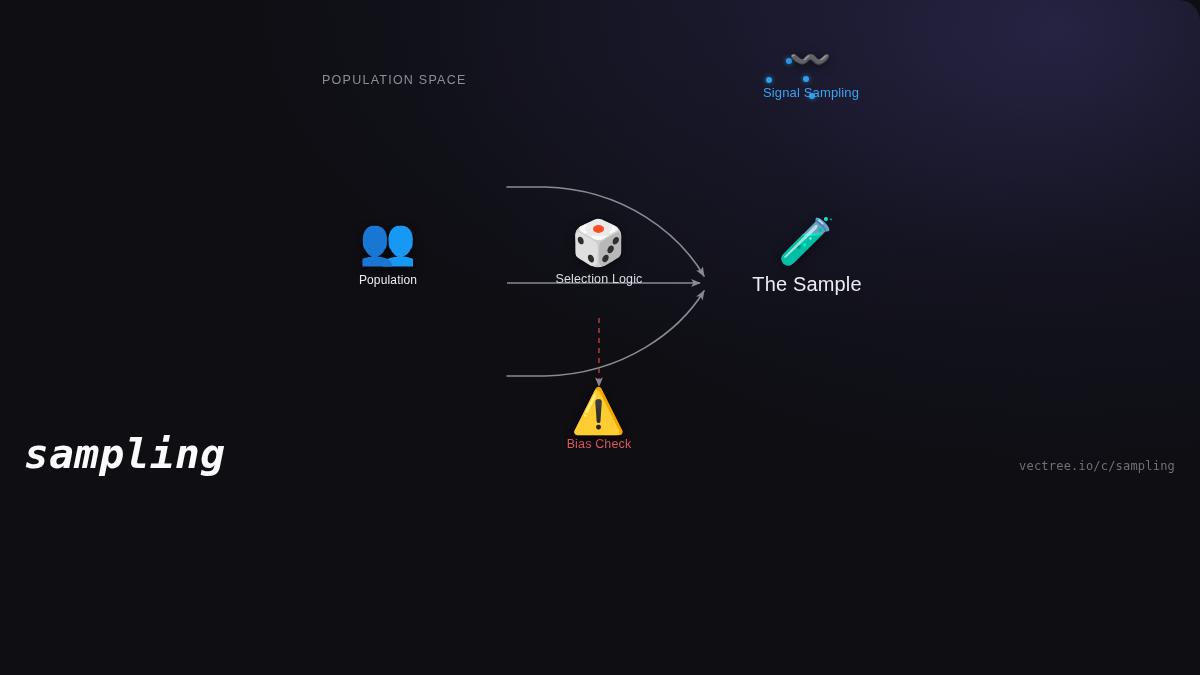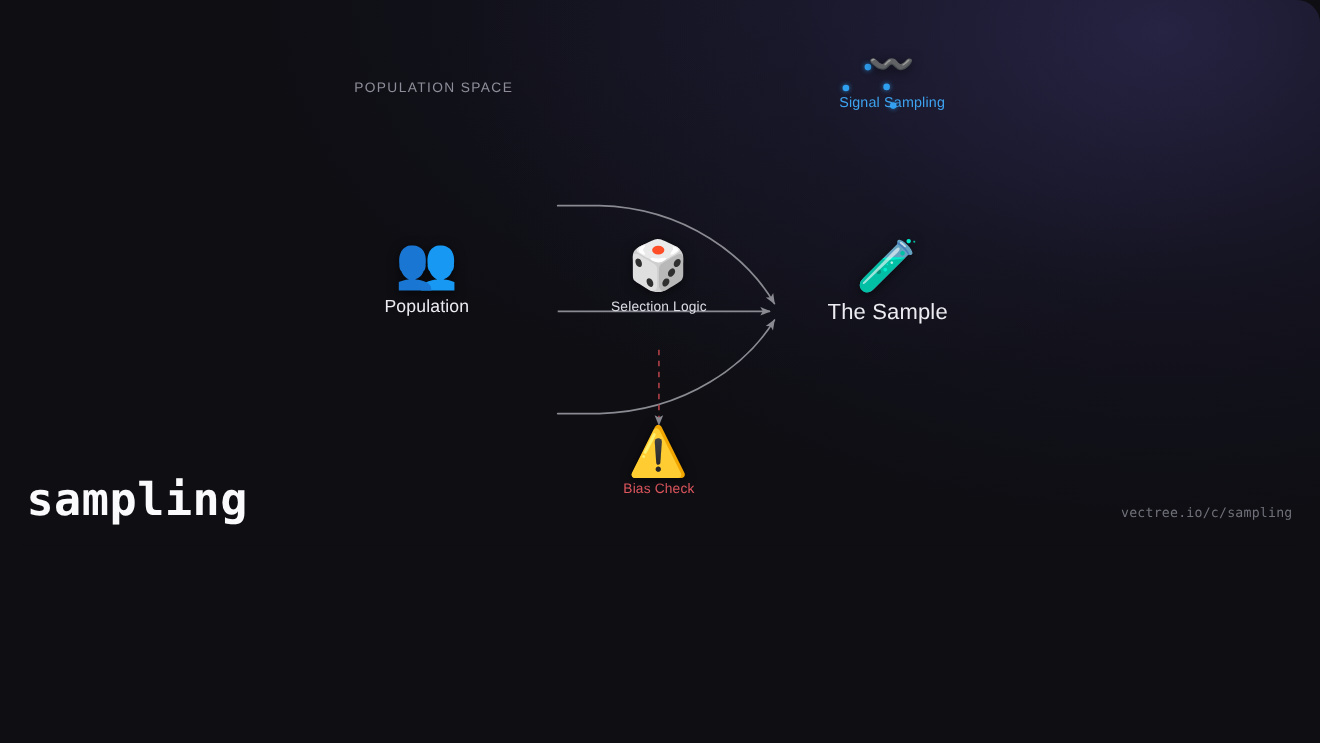--- a/index.html
+++ b/index.html
@@ -57,21 +57,21 @@
   }
   .node .caption {
     margin-top:9px;
     font-size:14px;
     color:#e8e8ef;
     letter-spacing:0.15px;
   }
 
   
   .node.n-population .glyph      { font-size:46px; }
-  .node.n-population .caption    { font-size:16px; color:#ececf2; }
+  .node.n-population .caption    { font-size:12px; color:#ececf2; }
 
   .node.n-selection .glyph       { font-size:44px; }
   .node.n-selection .caption     { font-size:12.5px; color:#dcdce4; margin-top:7px; }
 
   .node.n-sample .glyph          { font-size:46px; }
   .node.n-sample .caption        { font-size:20px; color:#ececf2; }
 
   .node.n-bias .glyph            { font-size:44px; }
   .node.n-bias .caption          { font-size:12.5px; color:#e0575f; margin-top:4px; }
 
@@ -108,20 +108,21 @@
     color:#edeef3;
     letter-spacing:0.6px;
   }
   .page-title {
     position:absolute; left:24px; top:48px;
     font-family:"DejaVu Sans Mono", monospace;
     font-size:41px; font-weight:700;
     color:#fafafc;
     letter-spacing:0.5px;
     line-height:1;
+    font-style:italic;
   }
   .footer-url {
     position:absolute; right:25px; bottom:23px;
     font-family:"DejaVu Sans Mono", monospace;
     font-size:12px;
     color:#6f7079;
     letter-spacing:0.2px;
   }
 </style>
 </head>

